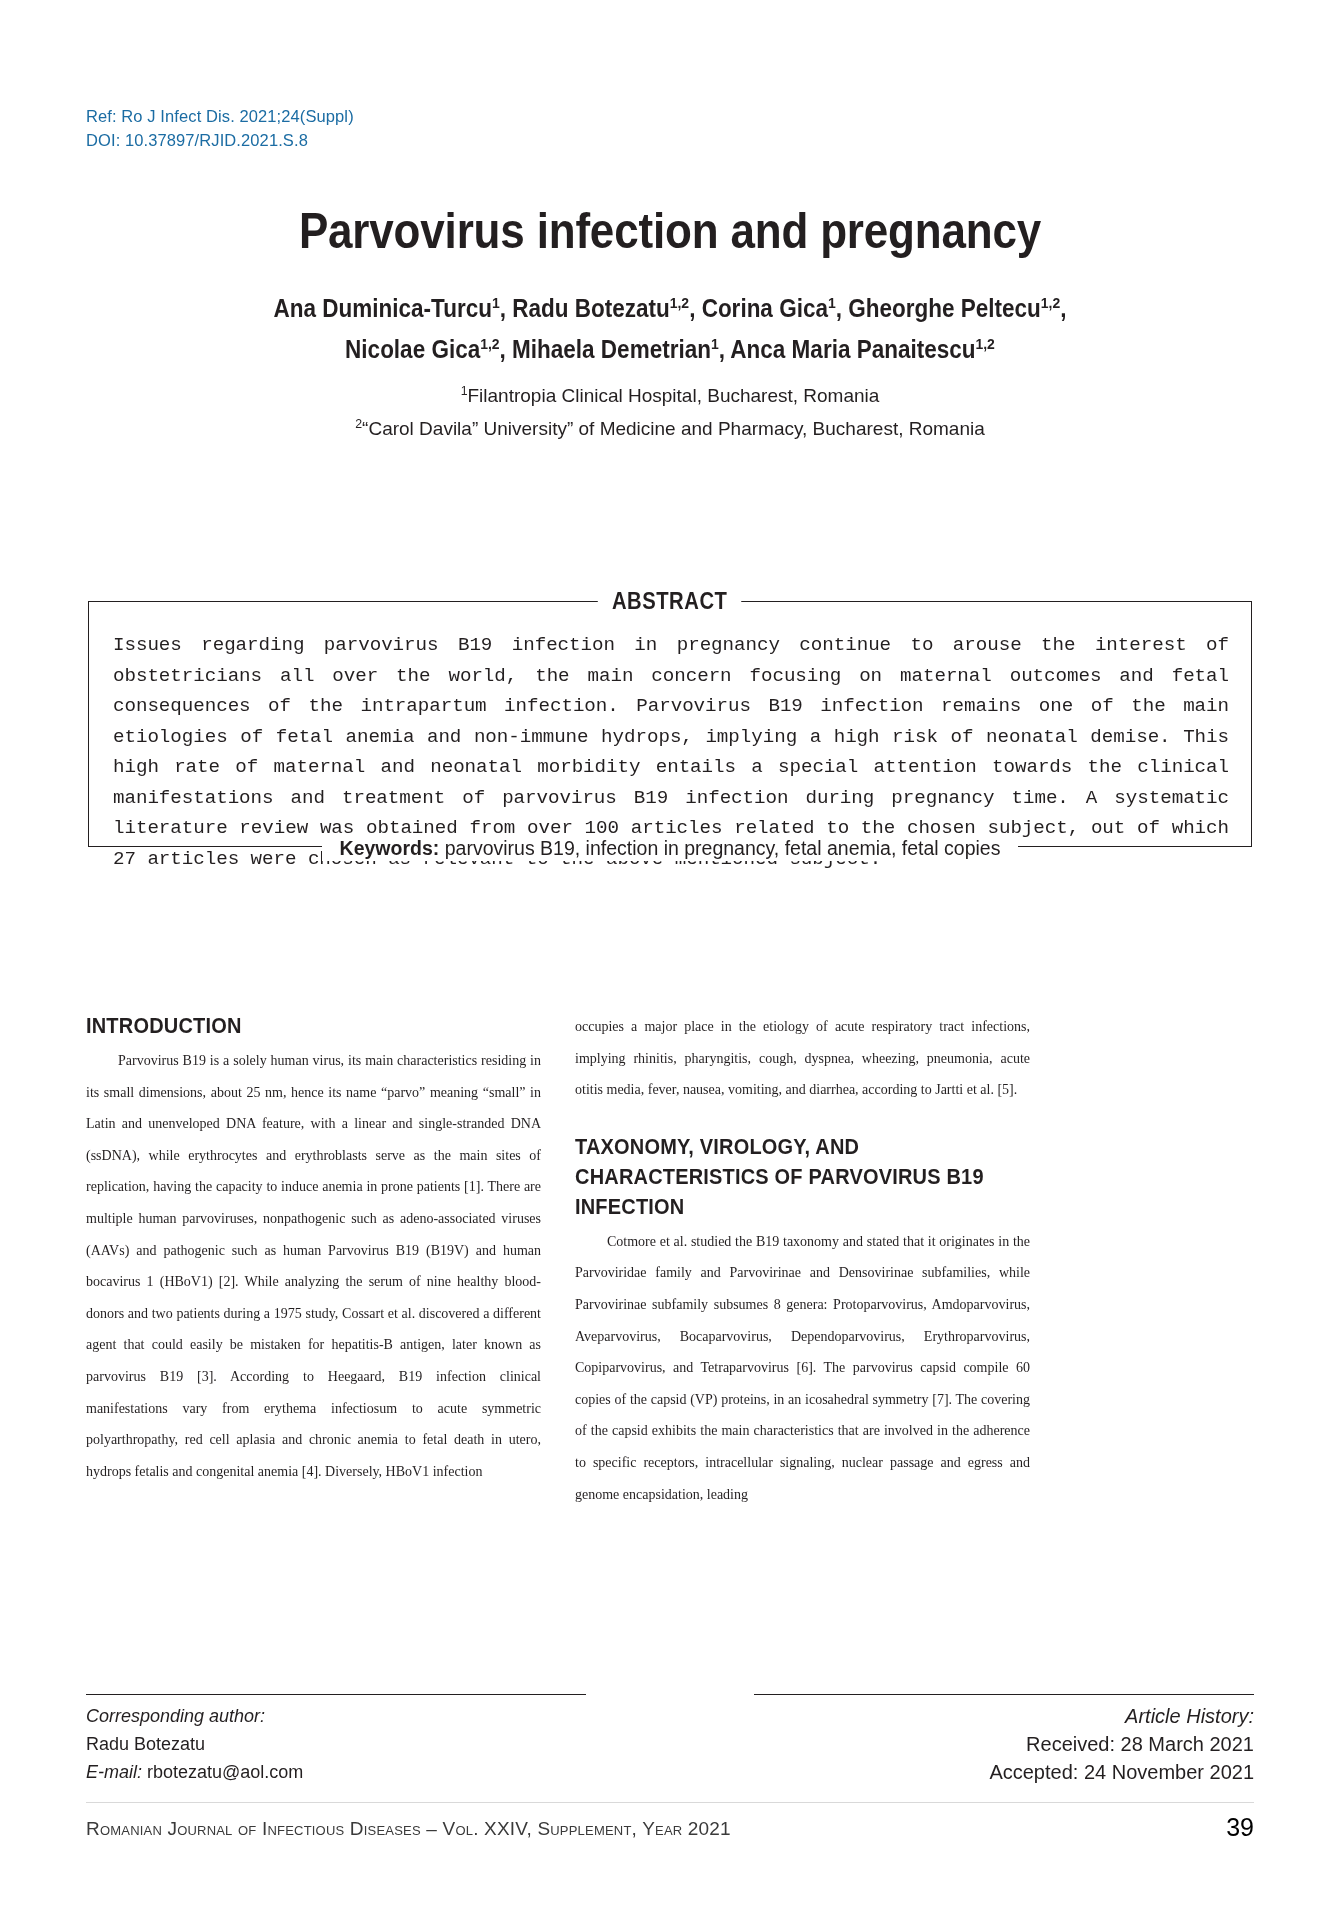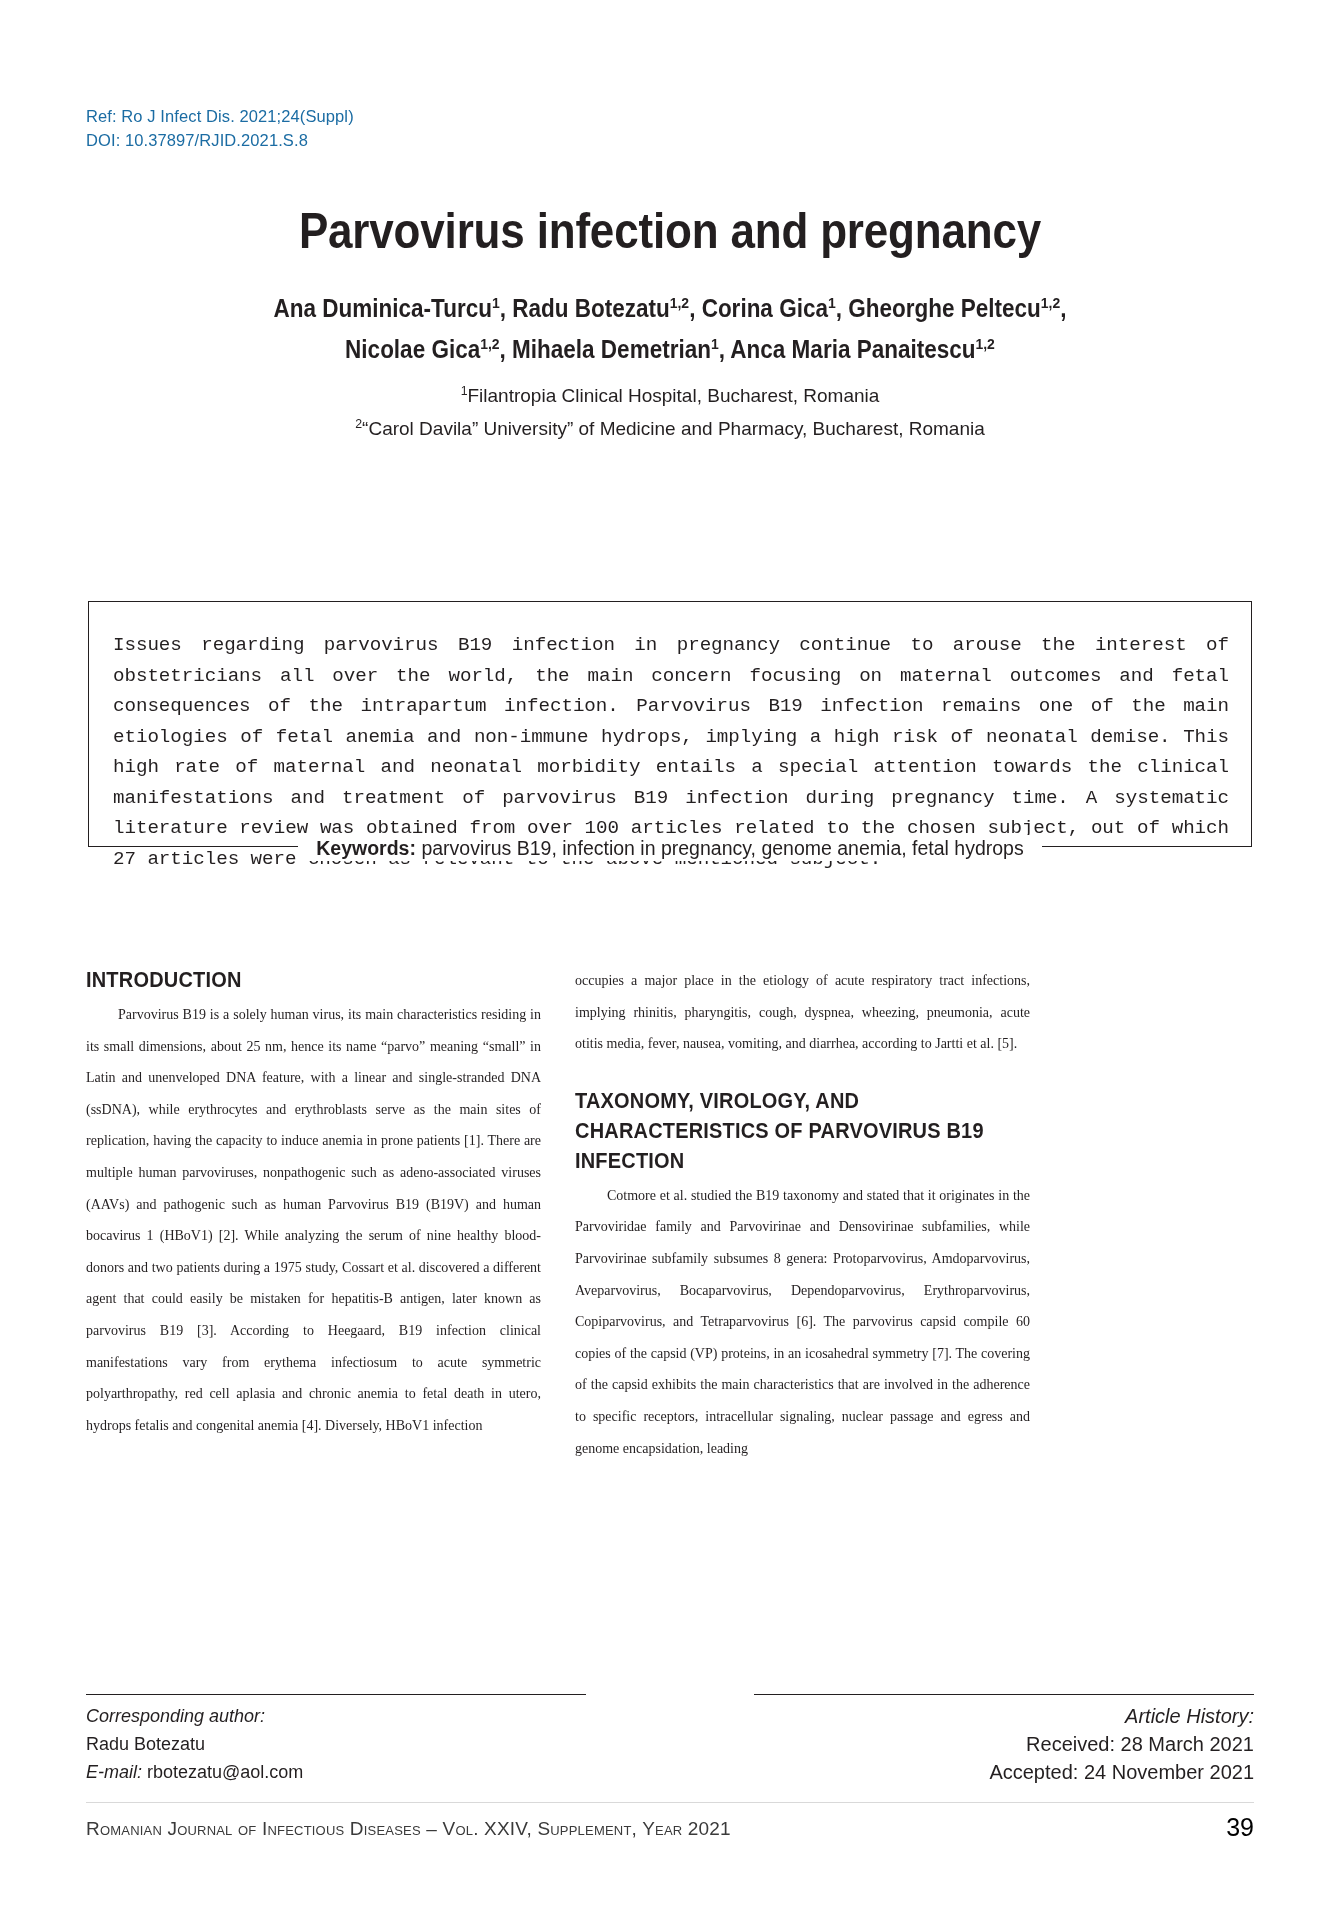--- a/index.html
+++ b/index.html
@@ -143,21 +143,21 @@
     line-height: 26px;
     color: #231f20;
     white-space: nowrap;
   }
   .keywords b { font-weight: bold; }
 
   
   .body-columns {
     position: absolute;
     left: 86px;
-    top: 965px;
+    top: 1011px;
     width: 1168px;
     height: 660px;
   }
   .col {
     position: absolute;
     top: 0;
     width: 455px;
   }
   .col-left { left: 0; }
   .col-right { left: 489px; }
@@ -272,23 +272,26 @@
     <div>Ana Duminica-Turcu<sup>1</sup>, Radu Botezatu<sup>1,2</sup>, Corina Gica<sup>1</sup>, Gheorghe Peltecu<sup>1,2</sup>,</div>
     <div>Nicolae Gica<sup>1,2</sup>, Mihaela Demetrian<sup>1</sup>, Anca Maria Panaitescu<sup>1,2</sup></div>
   </div>
 
   <div class="affiliations">
     <span class="aff-line"><sup>1</sup>Filantropia Clinical Hospital, Bucharest, Romania</span>
     <span class="aff-line"><sup>2</sup>“Carol Davila” University” of Medicine and Pharmacy, Bucharest, Romania</span>
   </div>
 
   <div class="abstract-box">
+    <div class="abstract-title-wrap">
+      <span class="abstract-title">ABSTRACT</span>
+    </div>
     <div class="abstract-text">Issues regarding parvovirus B19 infection in pregnancy continue to arouse the interest of obstetricians all over the world, the main concern focusing on maternal outcomes and fetal consequences of the intrapartum infection. Parvovirus B19 infection remains one of the main etiologies of fetal anemia and non-immune hydrops, implying a high risk of neonatal demise. This high rate of maternal and neonatal morbidity entails a special attention towards the clinical manifestations and treatment of parvovirus B19 infection during pregnancy time. A systematic literature review was obtained from over 100 articles related to the chosen subject, out of which 27 articles were chosen as relevant to the above-mentioned subject.</div>
     <div class="keywords-wrap">
-      <span class="keywords"><b>Keywords:</b><span> parvovirus B19, infection in pregnancy, genome anemia, fetal hydrops</span></span>
+      <span class="keywords"><b>Keywords:</b><span> parvovirus B19, infection in pregnancy, fetal anemia, fetal copies</span></span>
     </div>
   </div>
 
   <div class="body-columns">
 
     <div class="col col-left">
       <div class="sec-head">INTRODUCTION</div>
       <p class="body">Parvovirus B19 is a solely human virus, its main characteristics residing in its small dimensions, about 25 nm, hence its name “parvo” meaning “small” in Latin and unenveloped DNA feature, with a linear and single-stranded DNA (ssDNA), while erythrocytes and erythroblasts serve as the main sites of replication, having the capacity to induce anemia in prone patients [1]. There are multiple human parvoviruses, nonpathogenic such as adeno-associated viruses (AAVs) and pathogenic such as human Parvovirus B19 (B19V) and human bocavirus 1 (HBoV1) [2]. While analyzing the serum of nine healthy blood-donors and two patients during a 1975 study, Cossart et al. discovered a different agent that could easily be mistaken for hepatitis-B antigen, later known as parvovirus B19 [3]. According to Heegaard, B19 infection clinical manifestations vary from erythema infectiosum to acute symmetric polyarthropathy, red cell aplasia and chronic anemia to fetal death in utero, hydrops fetalis and congenital anemia [4]. Diversely, HBoV1 infection</p>
     </div>
 

